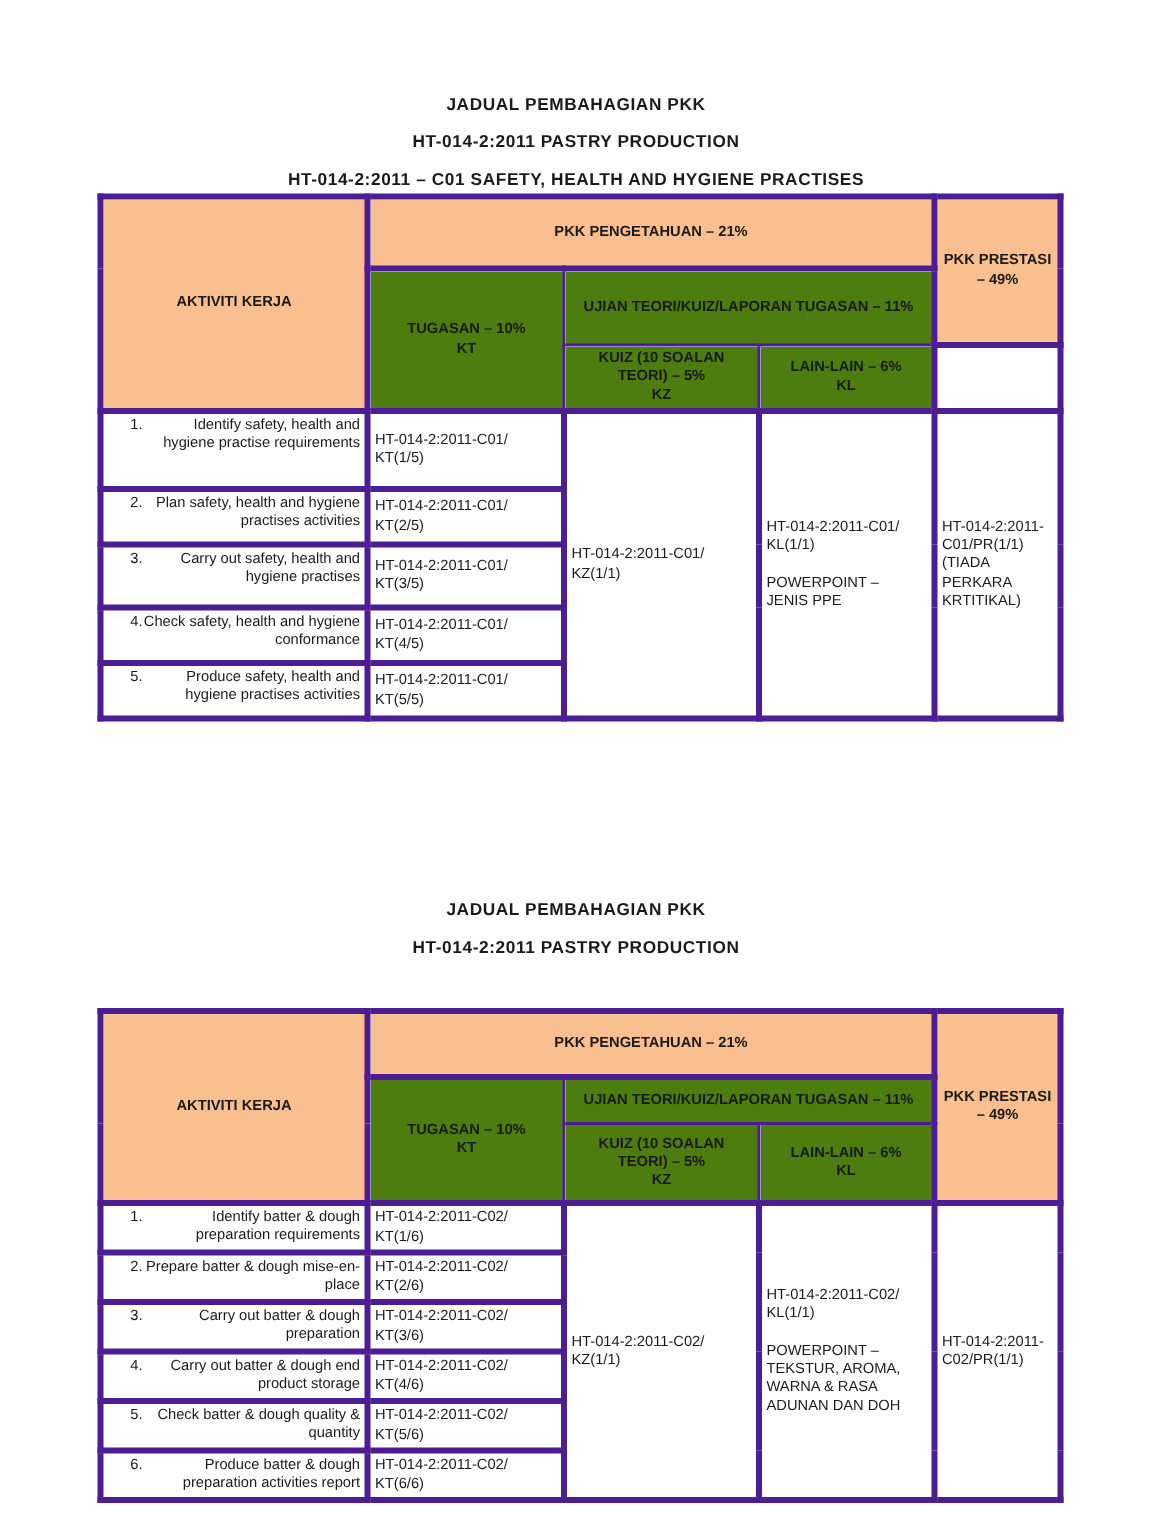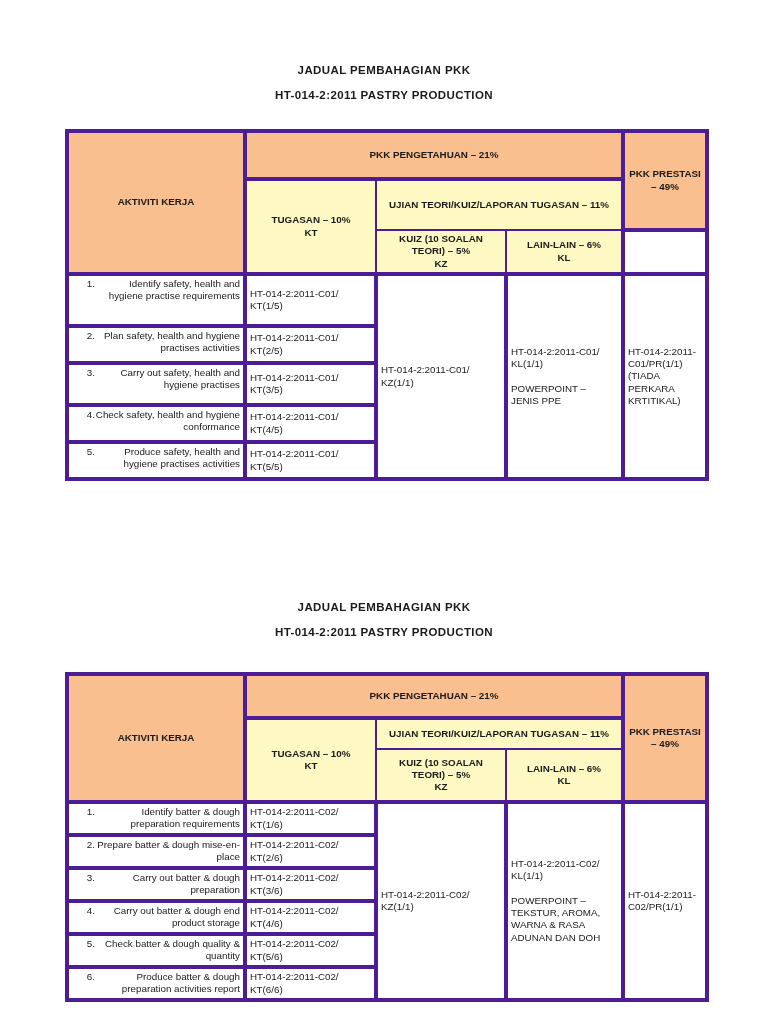--- a/index.html
+++ b/index.html
@@ -45,21 +45,21 @@
     color: #1a1a1a;
     overflow: hidden;
   }
   td.orange {
     background: #FABF8F;
     font-weight: bold;
     text-align: center;
     white-space: pre-line;
   }
   td.blue {
-    background: #fef9c3;
+    background: #4d7c0f;
     font-weight: bold;
     text-align: center;
     white-space: pre-line;
     border-width: 2px;
   }
   td.empty-cell { background: #ffffff; }
   td.act {
     text-align: right;
     vertical-align: top;
     padding: 2px 3px 2px 6px;
@@ -95,20 +95,21 @@
   .table-2 tr.br td { height: 25px; }
 </style>
 </head>
 <body>
 
 <div class="page">
 
   <div class="titles titles-1">
     <div class="title-line">JADUAL PEMBAHAGIAN PKK</div>
     <div class="title-line">HT-014-2:2011 PASTRY PRODUCTION</div>
+    <div class="title-line">HT-014-2:2011 – C01 SAFETY, HEALTH AND HYGIENE PRACTISES</div>
   </div>
 
   <table class="doc-table table-1">
     <colgroup>
       <col style="width:178px">
         <col style="width:131px">
         <col style="width:130px">
         <col style="width:117px">
         <col style="width:84px">
     </colgroup>

